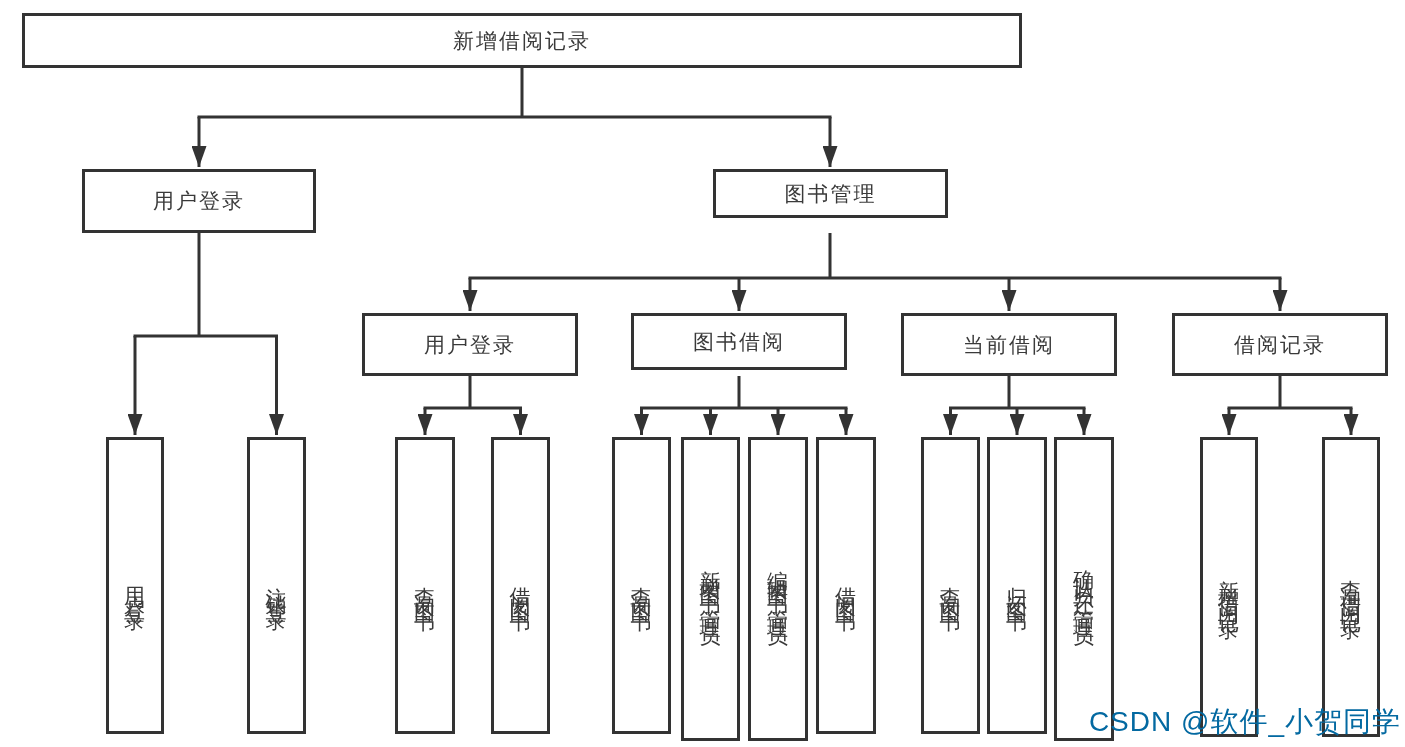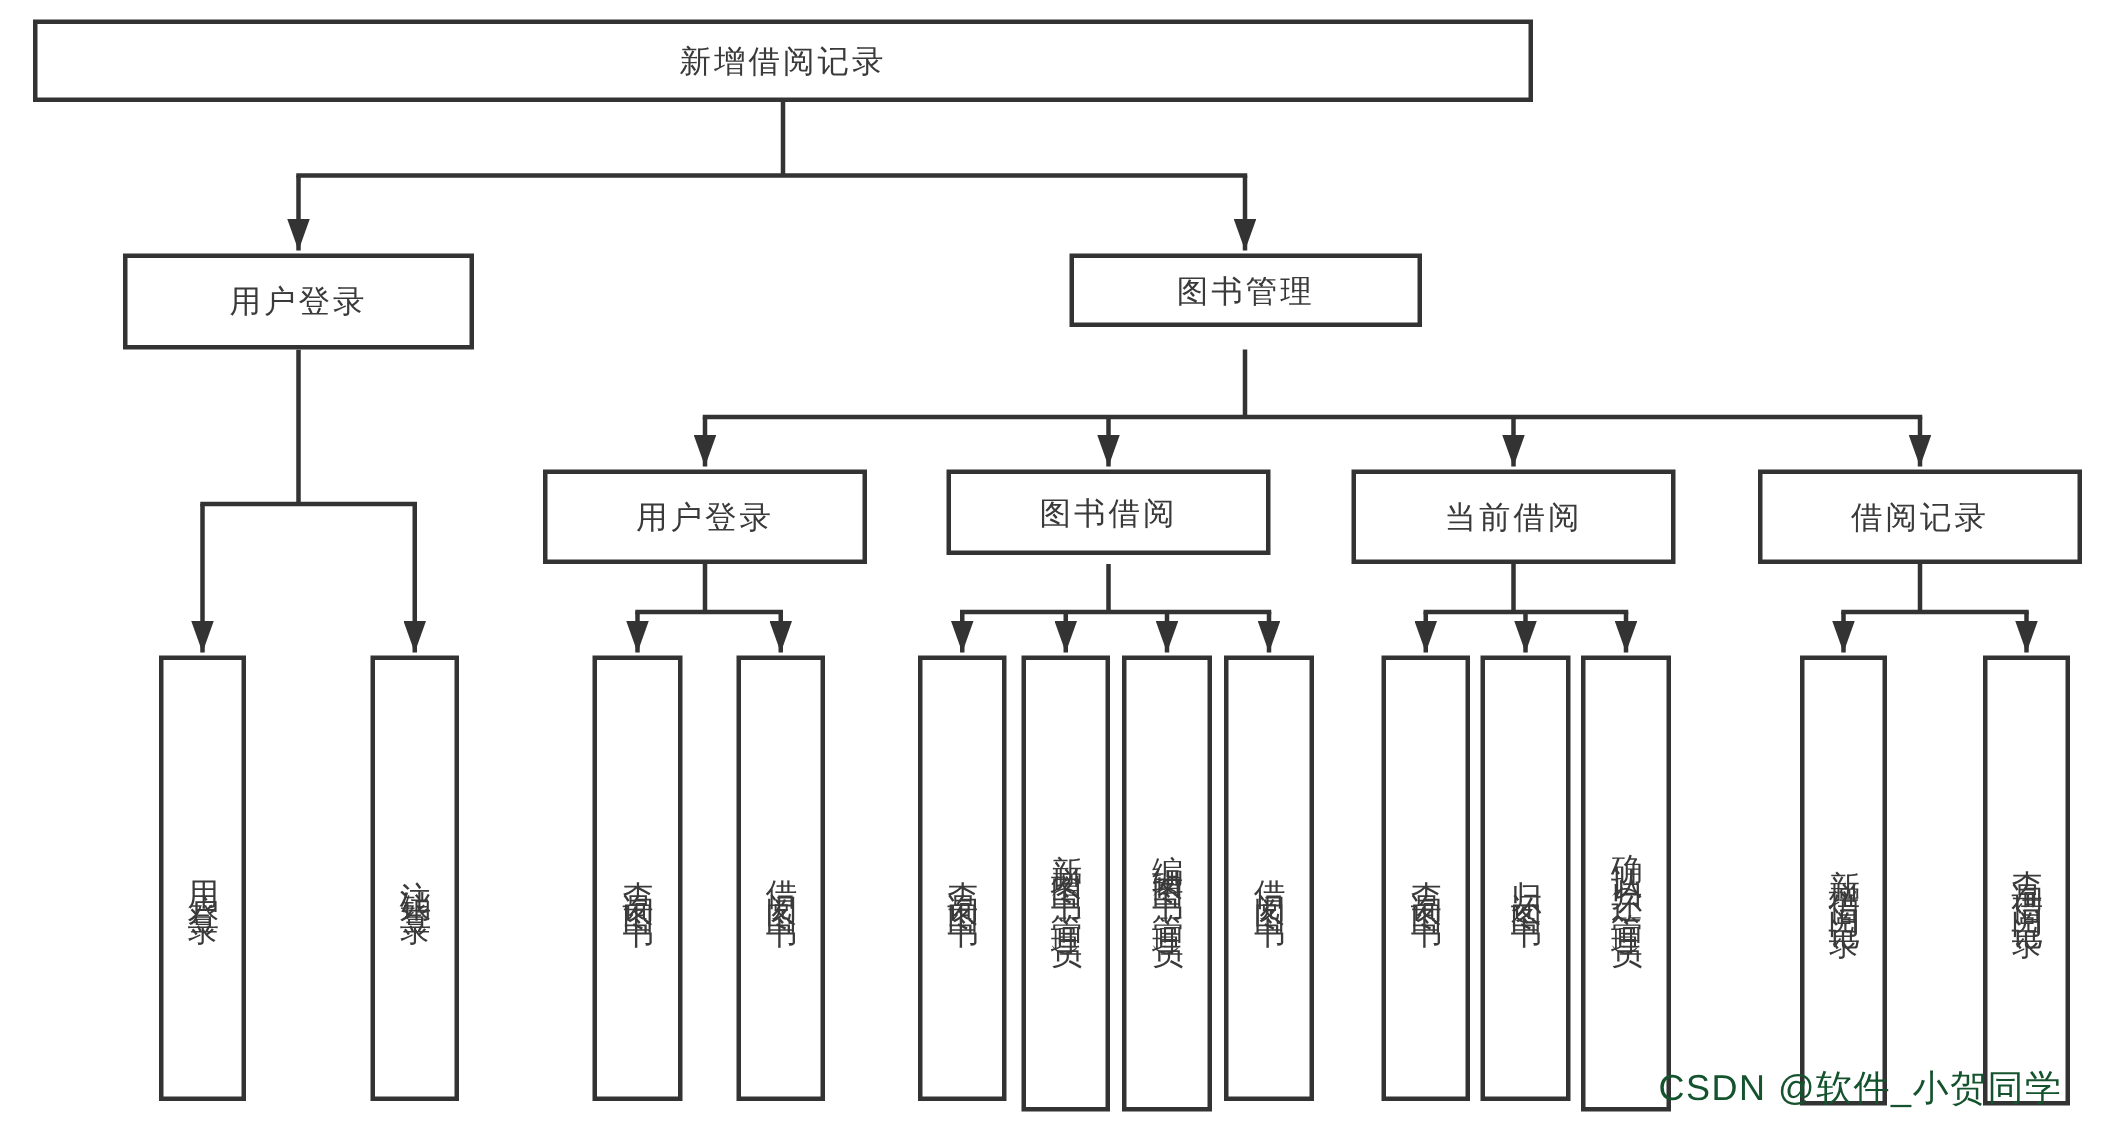--- a/index.html
+++ b/index.html
@@ -35,24 +35,24 @@
   .leaf .vlabel {
     writing-mode: vertical-rl;
     text-orientation: mixed;
     font-size: 21px;
     letter-spacing: 8px;
     line-height: 1;
     white-space: nowrap;
   }
   #watermark {
     position: absolute;
-    right: 30px;
+    right: 4px;
     bottom: 6px;
-    font-size: 24px;
-    color: #14532d;
+    font-size: 28px;
+    color: #0369a1;
     letter-spacing: 1px;
     z-index: 5;
     white-space: nowrap;
   }
   .connector-line { stroke: #333333; stroke-width: 3; fill: none; }
 </style>
 </head>
 <body>
 
 <div id="canvas">

